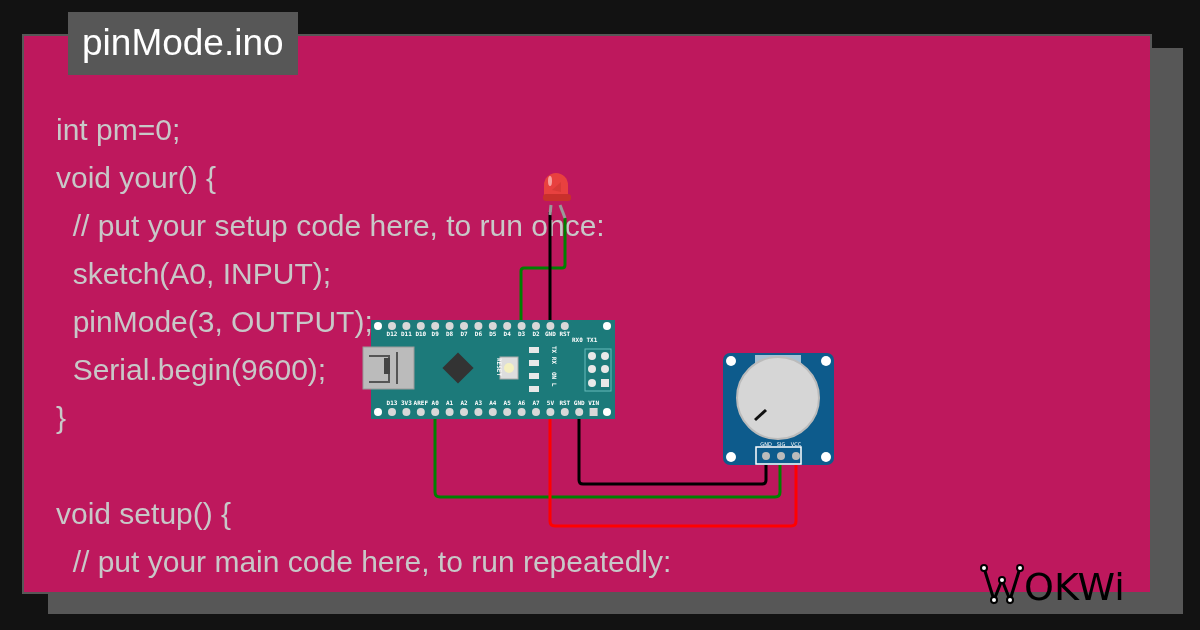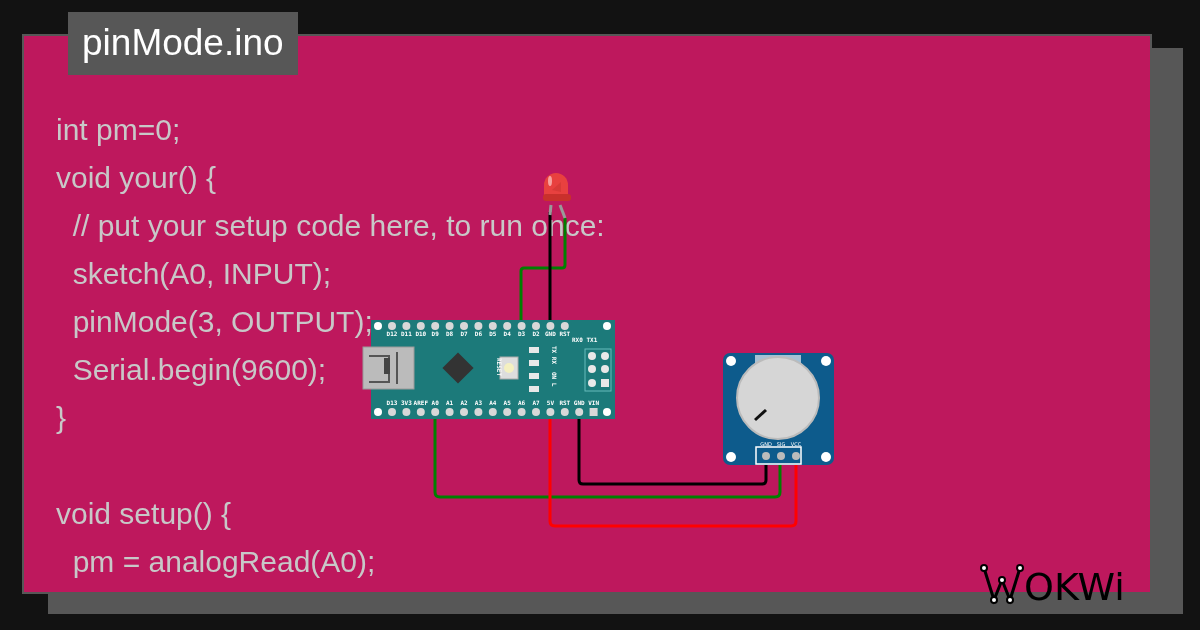--- a/index.html
+++ b/index.html
@@ -9,21 +9,21 @@
   .tab { position:absolute; left:68px; top:12px; height:63px; padding:0 14px; background:#575757; color:#fff; font-size:37px; line-height:62px; font-family:"Liberation Sans", sans-serif; z-index:5; }
   .code { position:absolute; left:32px; top:70px; margin:0; font-family:"Liberation Sans", sans-serif; font-size:30px; line-height:48px; color:#c8c8c8; white-space:pre; }
   .circuit { position:absolute; left:0; top:0; }
   .logo { position:absolute; right:50px; bottom:22px; z-index:6; }
 </style>
 </head>
 <body>
 
 <div class="shadow"></div>
 <div class="panel">
-  <pre class="code" id="code"><div>int pm=0;</div><div>void your() {</div><div>  // put your setup code here, to run once:</div><div>  sketch(A0, INPUT);</div><div>  pinMode(3, OUTPUT);</div><div>  Serial.begin(9600);</div><div>}</div><div>&nbsp;</div><div>void setup() {</div><div>  pm = analogRead(A0);</div></pre>
+  <pre class="code" id="code"><div>int pm=0;</div><div>void your() {</div><div>  // put your setup code here, to run once:</div><div>  sketch(A0, INPUT);</div><div>  pinMode(3, OUTPUT);</div><div>  Serial.begin(9600);</div><div>}</div><div>&nbsp;</div><div>void setup() {</div><div>  // put your main code here, to run repeatedly:</div><div>  pm = analogRead(A0);</div></pre>
 </div>
 <div class="tab"><span>pinMode.ino</span></div>
 
 <svg class="circuit" width="1200" height="630" style="z-index:4">
 
   <g fill="none" stroke-width="3" stroke-linejoin="round">
     <path d="M565 218 V265 Q565 268 562 268 H524 Q521 268 521 271 V326" stroke="#008000"></path>
     <path d="M550 212 V326" stroke="#000"></path>
     <path d="M435 412 V492 Q435 497 440 497 H775 Q780 497 780 492 V456" stroke="#008000"></path>
     <path d="M550 412 V521 Q550 526 555 526 H791 Q796 526 796 521 V456" stroke="#ff0000"></path>

